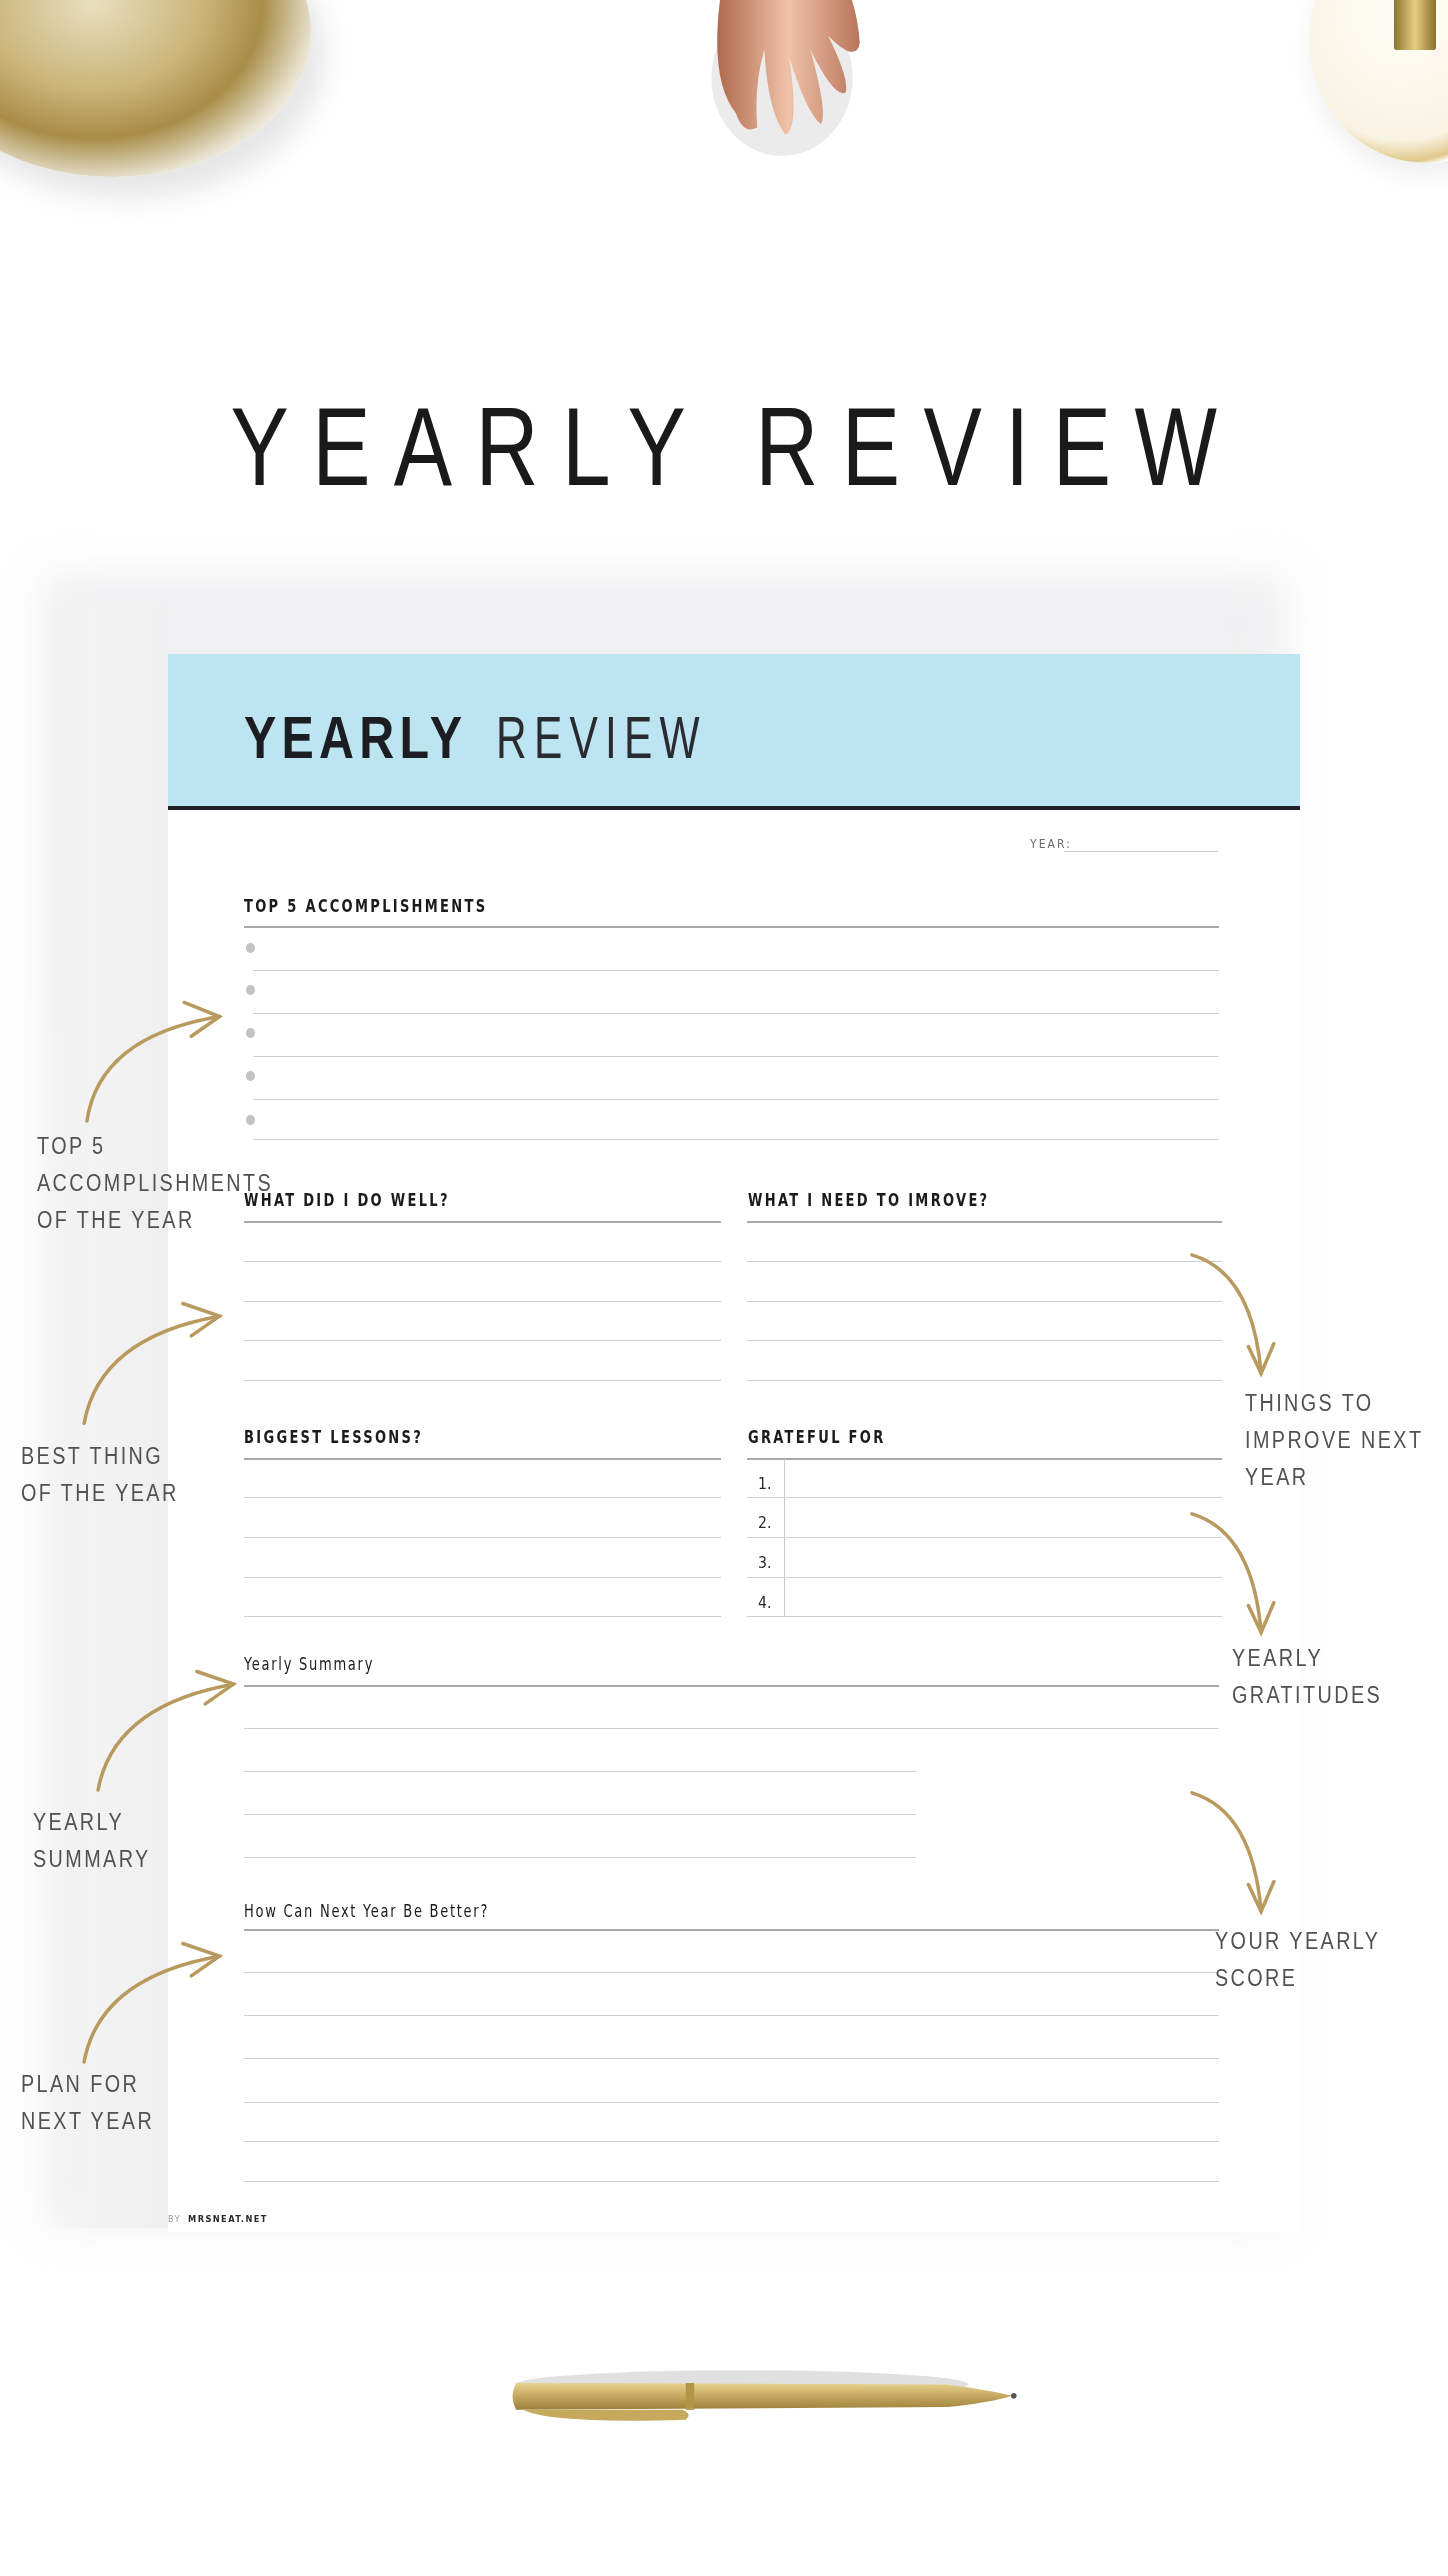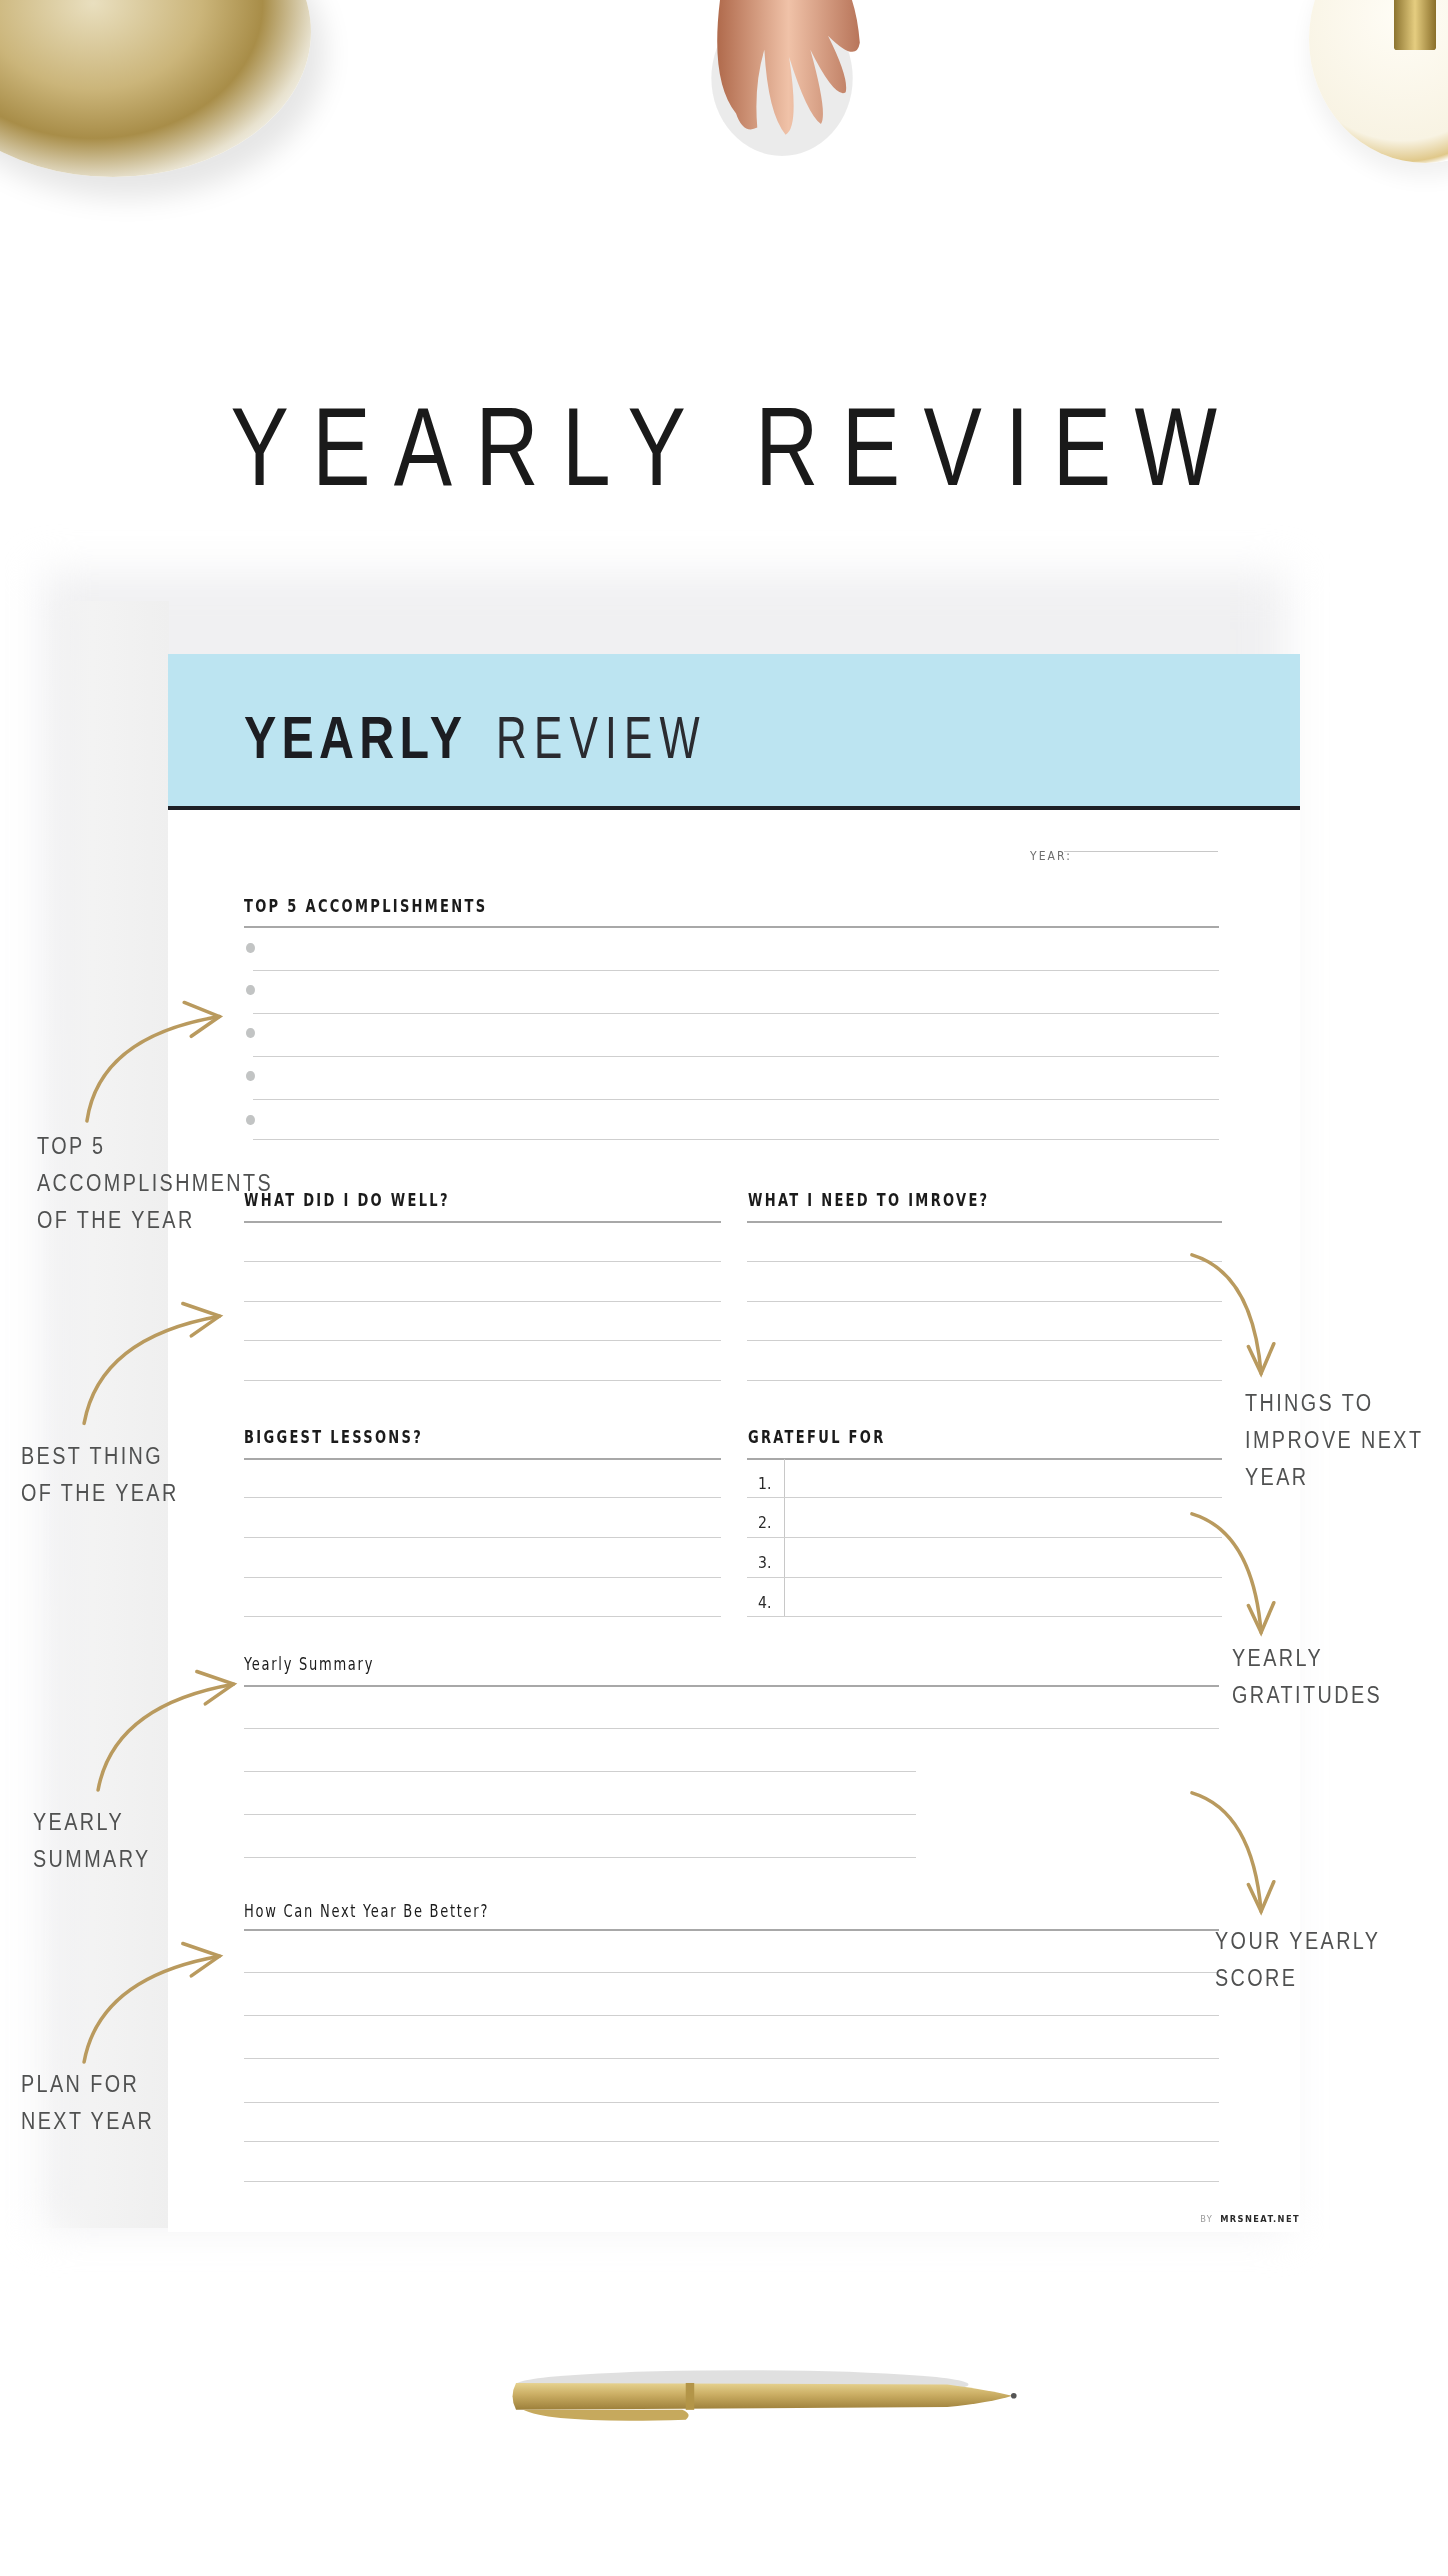--- a/index.html
+++ b/index.html
@@ -30,35 +30,35 @@
   .side-band { position: absolute; left: 42px; top: 601px; width: 127px; height: 1627px;
     background: linear-gradient(90deg, rgba(255,255,255,0) 0%, #f3f3f3 40%, #efefef 100%); }
   .paper { position: absolute; left: 168px; top: 654px; width: 1132px; height: 1578px; background: #ffffff; }
   .paper-header { position: absolute; left: 0; top: 0; width: 1132px; height: 156px;
     background: #bce4f1; border-bottom: 4.2px solid #1e1f26; }
   .paper-title { position: absolute; left: 76px; top: 55px; font-size: 59px; line-height: 1;
     font-family: "Liberation Sans", sans-serif; color: #1c1d22; white-space: nowrap; }
   .paper-title .b { font-weight: 700; letter-spacing: 6.4px; display: inline-block; transform: scaleX(0.82); transform-origin: left; }
   .paper-title .l { font-weight: 300; letter-spacing: 10px; display: inline-block; transform: scaleX(0.72); transform-origin: left; margin-left: -37px; color: #2a2b30; }
 
-  .year { position: absolute; left: 862px; top: 195px; font-size: 12px; letter-spacing: 2.1px; color: #6d6d6d; }
+  .year { position: absolute; left: 862px; top: 183px; font-size: 12px; letter-spacing: 2.1px; color: #6d6d6d; }
   .year-line { position: absolute; left: 896px; top: 197px; width: 154px; height: 1.4px; background: #c8c8c8; }
 
   .sec-label { position: absolute; font-size: 17.7px; letter-spacing: 2.8px; color: #1b1b1b; font-weight: 600; white-space: nowrap; transform: scaleX(0.82); transform-origin: left; }
   .sec-label.mixed { font-weight: 500; letter-spacing: 2.1px; }
   .rule-strong { position: absolute; height: 2.1px; background: #a8a8a8; }
   .rule { position: absolute; height: 1.4px; background: #cfcfcf; }
   .bullet { position: absolute; width: 8.5px; height: 10px; border-radius: 50%; background: #c2c4c4; }
   .num { position: absolute; font-size: 15.6px; color: #2a2a2a; }
   .vline { position: absolute; width: 0.7px; background: #c8c8c8; }
 
   .score-box { position: absolute; left: 786px; top: 1118px; width: 267px; height: 85px; background: #bce4f1; }
   .score-label { position: absolute; left: 0; top: 12.7px; width: 267px; text-align: center; font-size: 20px; letter-spacing: 2.1px; color: #1a1a1a; transform: scaleX(0.82); }
 
-  .credit { position: absolute; left: 0; top: 1559px; width: 1132px; text-align: right; font-size: 9.2px; letter-spacing: 1.4px; }
+  .credit { position: absolute; left: 0; top: 1559px; width: 1132px; text-align: left; font-size: 9.2px; letter-spacing: 1.4px; }
   .credit .by { color: #9a9a9a; margin-right: 7px; }
   .credit .site { color: #2a2a2a; font-weight: 700; }
 
   
   .anno { position: absolute; font-family: "Liberation Sans", sans-serif; font-size: 23px; line-height: 37px; letter-spacing: 2.8px; color: #505151; white-space: pre; transform: scaleX(0.86); transform-origin: left; }
   .arrow { position: absolute; overflow: visible; }
 
   .pen { position: absolute; left: 509px; top: 2363px; width: 509px; height: 64px; }
 </style>
 </head>

